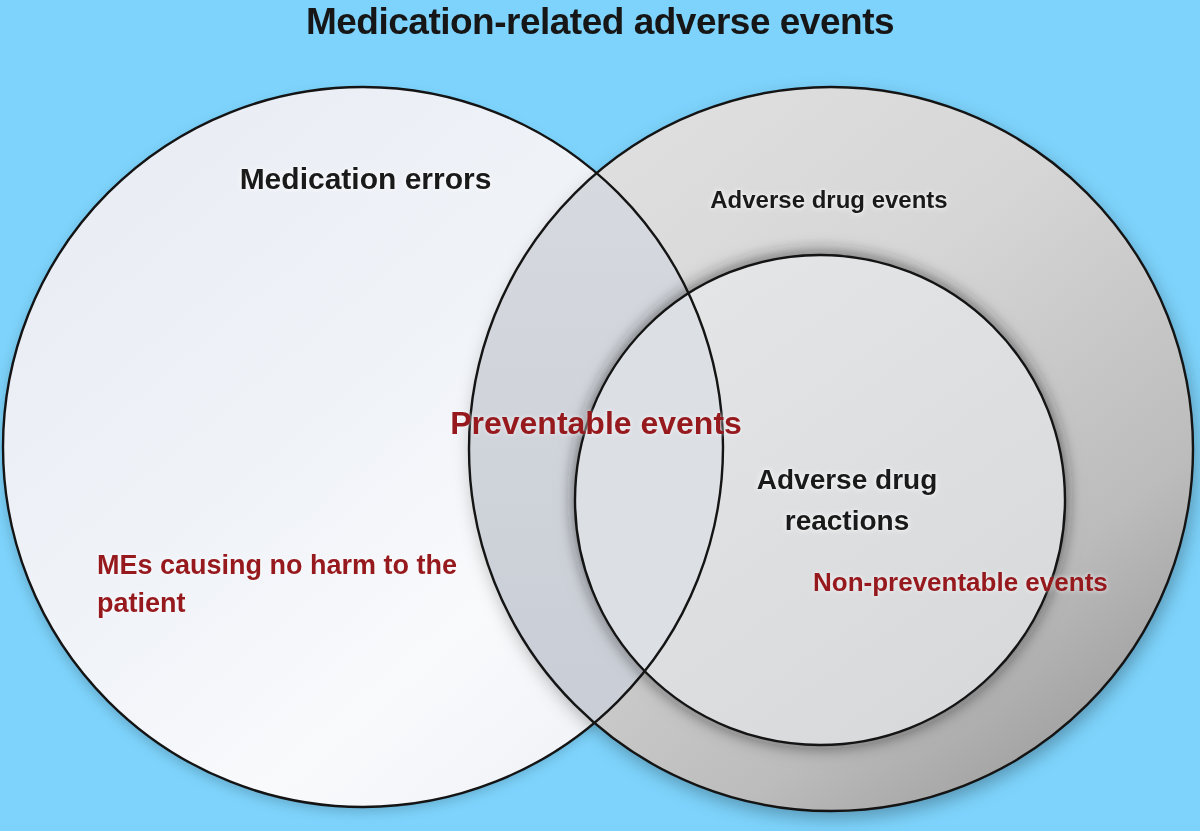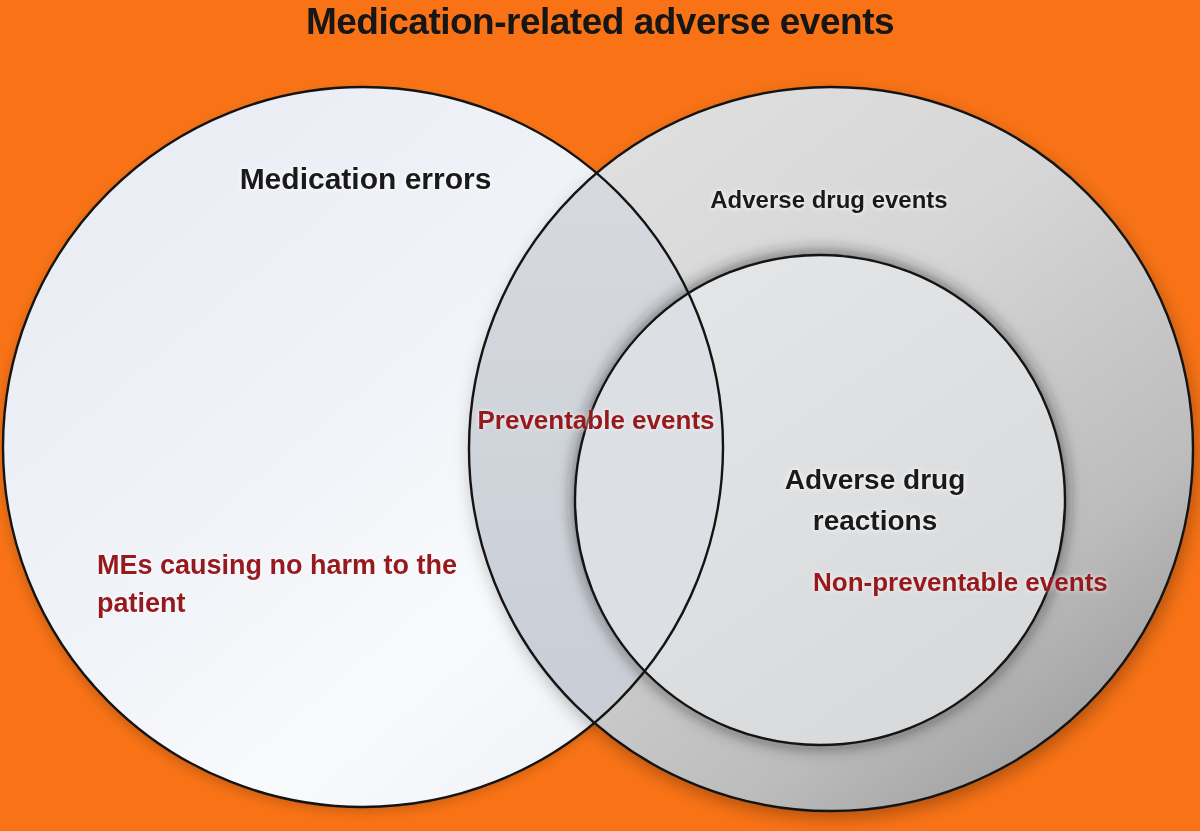--- a/index.html
+++ b/index.html
@@ -1,20 +1,20 @@
 <!DOCTYPE html>
 <html><head>
 <meta charset="utf-8">
 <style>
   html,body{margin:0;padding:0;background:#ffffff;}
   .canvas{
     position:relative;
     width:1200px;
     height:831px;
-    background:#f97316;
+    background:#7dd3fc;
     overflow:hidden;
     font-family:"Liberation Sans","DejaVu Sans",sans-serif;
   }
   .venn-svg{position:absolute;left:0;top:0;}
   .title{
     position:absolute;
     top:1px;left:0;width:100%;
     text-align:center;
     font-size:37px;
     font-weight:bold;
@@ -22,28 +22,28 @@
     color:#161616;
   }
   .label{
     position:absolute;
     font-weight:bold;
     color:#1a1a1a;
     text-shadow:0 0 6px rgba(255,255,255,0.95),0 0 2px rgba(255,255,255,0.85);
   }
   .lbl-med-errors{left:163px;top:162px;width:405px;text-align:center;font-size:30px;}
   .lbl-ade{left:629px;top:186px;width:400px;text-align:center;font-size:24px;}
-  .lbl-adr{left:750px;top:459px;width:250px;text-align:center;font-size:28px;line-height:1.48;}
+  .lbl-adr{left:722px;top:459px;width:250px;text-align:center;font-size:28px;line-height:1.48;}
   .annotation{
     position:absolute;
     font-weight:bold;
     color:#96191d;
     text-shadow:0 0 5px rgba(255,255,255,0.8);
   }
-  .ann-preventable{left:441px;top:405px;width:310px;text-align:center;font-size:26px;}
+  .ann-preventable{left:441px;top:405px;width:310px;text-align:center;font-size:32px;}
   .ann-no-harm{left:97px;top:546px;width:378px;font-size:27px;line-height:1.42;}
   .ann-non-preventable{left:813px;top:567px;font-size:26px;white-space:nowrap;}
 </style>
 </head>
 <body>
 
 <div class="canvas">
 
   <svg class="venn-svg" width="1200" height="831" viewBox="0 0 1200 831">
     <defs>

